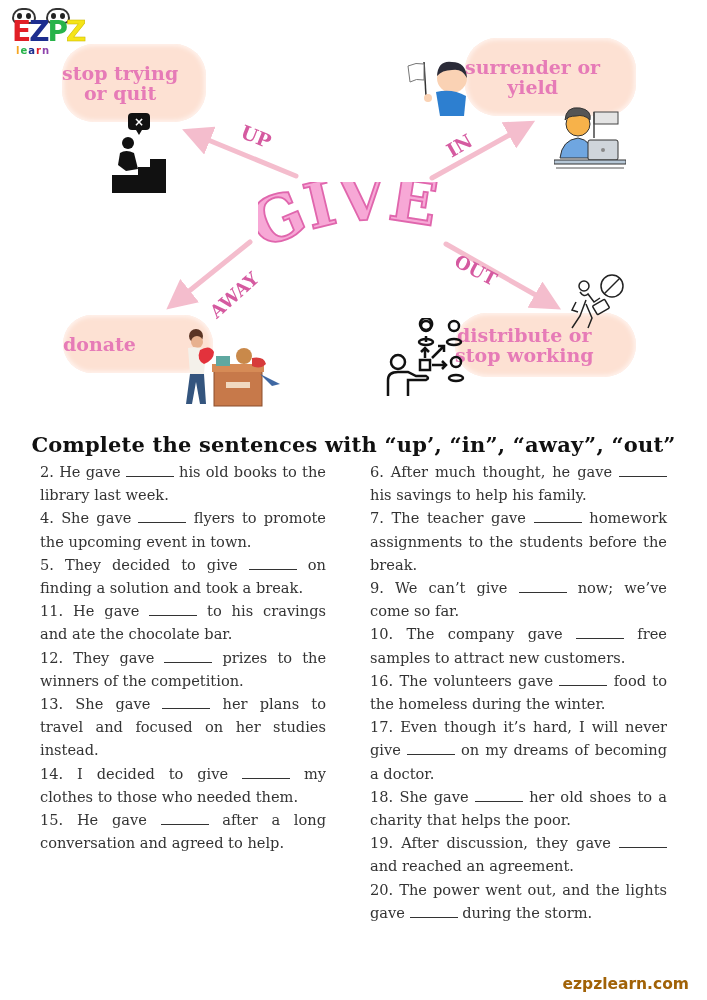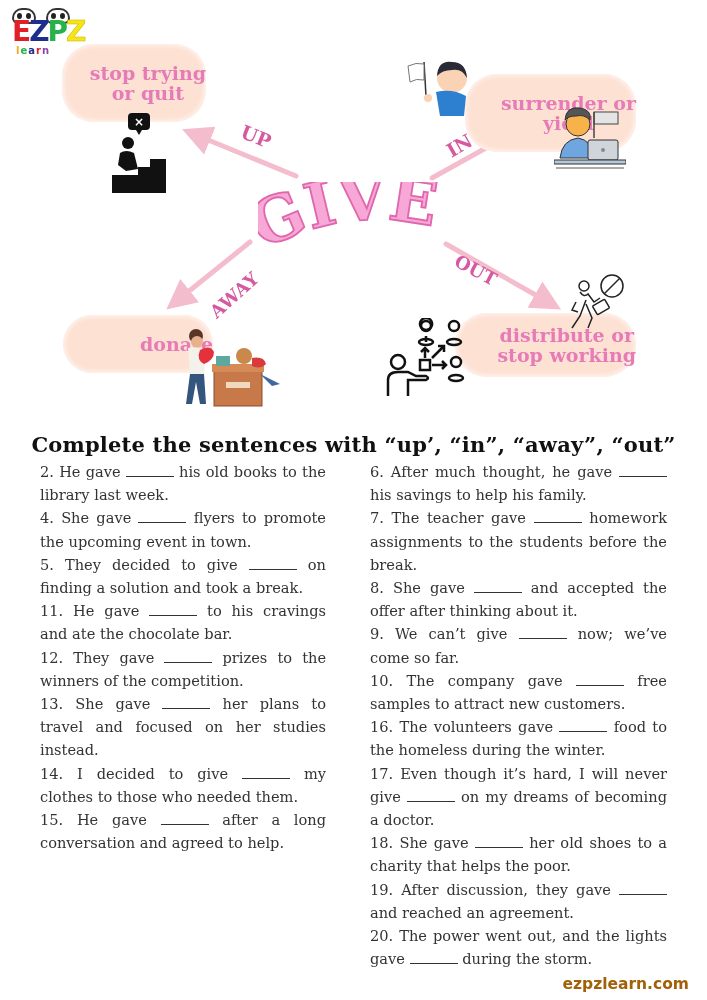--- a/index.html
+++ b/index.html
@@ -7,23 +7,23 @@
   .abs { position: absolute; }
   
   .logo { left: 8px; top: 4px; width: 80px; height: 54px; }
   .logo-letters { position: absolute; left: 4px; top: 14px; font-family: "DejaVu Sans", sans-serif; font-weight: 900; font-size: 28px; letter-spacing: -2px; line-height: 28px; }
   .logo-letters span { display: inline-block; }
   .logo-sub { position: absolute; left: 8px; top: 42px; font-family: "DejaVu Sans", sans-serif; font-weight: 900; font-size: 10px; letter-spacing: 1px; line-height: 10px; }
   .eye { position: absolute; top: 4px; width: 20px; height: 12px; border: 2px solid #333; border-radius: 10px 10px 6px 6px; background: #fff; }
   .eye::before, .eye::after { content: ""; position: absolute; top: 3px; width: 5px; height: 6px; background: #222; border-radius: 50%; }
   .eye::before { left: 3px; } .eye::after { right: 3px; }
   
-  .bubble { background: #fde1d3; border-radius: 32px; display: flex; align-items: center; justify-content: flex-end; text-align: center; color: #e67bb7; font-weight: bold; font-family: "DejaVu Serif", serif; font-size: 19px; line-height: 20px; box-shadow: 0 0 4px 2px #fff3ee inset; }
+  .bubble { background: #fde1d3; border-radius: 32px; display: flex; align-items: center; justify-content: flex-start; text-align: center; color: #e67bb7; font-weight: bold; font-family: "DejaVu Serif", serif; font-size: 19px; line-height: 20px; box-shadow: 0 0 4px 2px #fff3ee inset; }
   .b-up { left: 62px; top: 44px; width: 144px; height: 78px; }
-  .b-in { left: 465px; top: 38px; width: 171px; height: 78px; margin-top: 36px; }
+  .b-in { left: 465px; top: 38px; width: 171px; height: 78px; }
   .b-away { left: 63px; top: 315px; width: 150px; height: 58px; }
   .b-out { left: 455px; top: 313px; width: 181px; height: 64px; }
   
   .give { left: 258px; top: 182px; width: 190px; height: 70px; }
   .give text { font-family: "DejaVu Serif", serif; font-weight: bold; }
   
   .title { left: 0; top: 432px; width: 707px; text-align: center; font-family: "DejaVu Serif", serif; font-weight: bold; font-size: 21px; color: #111; letter-spacing: 0.2px; }
   
   .col { top: 460px; font-family: "DejaVu Serif", serif; font-size: 14.6px; line-height: 23.2px; color: #333; text-align: justify; }
   .col-left { left: 40px; width: 286px; }
@@ -175,21 +175,20 @@
   <p class="item"><span>11.</span> <span>He gave</span> <span class="blank"></span> <span>to his cravings and ate the chocolate bar.</span></p>
   <p class="item"><span>12.</span> <span>They gave</span> <span class="blank"></span> <span>prizes to the winners of the competition.</span></p>
   <p class="item"><span>13.</span> <span>She gave</span> <span class="blank"></span> <span>her plans to travel and focused on her studies instead.</span></p>
   <p class="item"><span>14.</span> <span>I decided to give</span> <span class="blank"></span> <span>my clothes to those who needed them.</span></p>
   <p class="item"><span>15.</span> <span>He gave</span> <span class="blank"></span> <span>after a long conversation and agreed to help.</span></p>
 </div>
 
 <div class="abs col col-right">
   <p class="item"><span>6.</span> <span>After much thought, he gave</span> <span class="blank"></span> <span>his savings to help his family.</span></p>
   <p class="item"><span>7.</span> <span>The teacher gave</span> <span class="blank"></span> <span>homework assignments to the students before the break.</span></p>
-  <p class="item"><span>8.</span> <span>She gave</span> <span class="blank"></span> <span>and accepted the offer after thinking about it.</span></p>
   <p class="item"><span>9.</span> <span>We can’t give</span> <span class="blank"></span> <span>now; we’ve come so far.</span></p>
   <p class="item"><span>10.</span> <span>The company gave</span> <span class="blank"></span> <span>free samples to attract new customers.</span></p>
   <p class="item"><span>16.</span> <span>The volunteers gave</span> <span class="blank"></span> <span>food to the homeless during the winter.</span></p>
   <p class="item"><span>17.</span> <span>Even though it’s hard, I will never give</span> <span class="blank"></span> <span>on my dreams of becoming a doctor.</span></p>
   <p class="item"><span>18.</span> <span>She gave</span> <span class="blank"></span> <span>her old shoes to a charity that helps the poor.</span></p>
   <p class="item"><span>19.</span> <span>After discussion, they gave</span> <span class="blank"></span> <span>and reached an agreement.</span></p>
   <p class="item"><span>20.</span> <span>The power went out, and the lights gave</span> <span class="blank"></span> <span>during the storm.</span></p>
 </div>
 
 <div class="abs footer">ezpzlearn.com</div>

